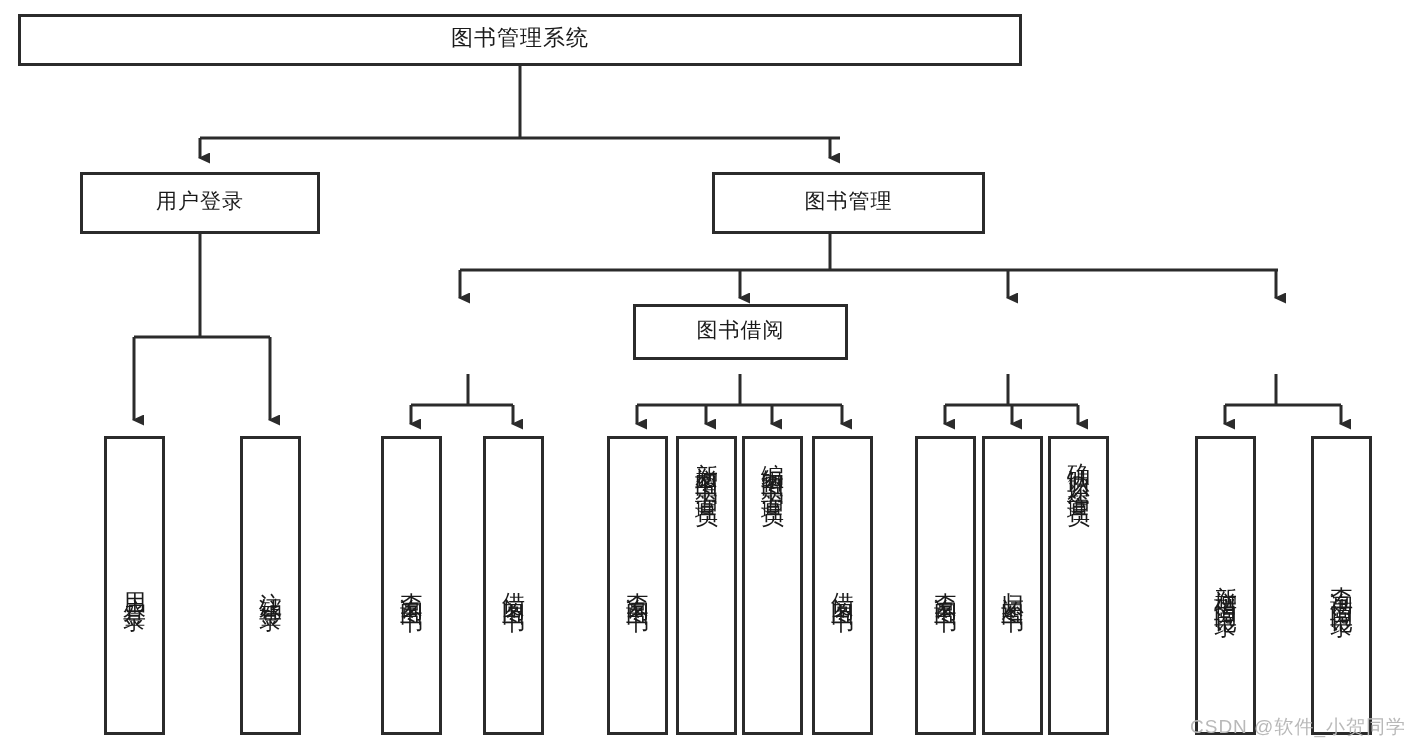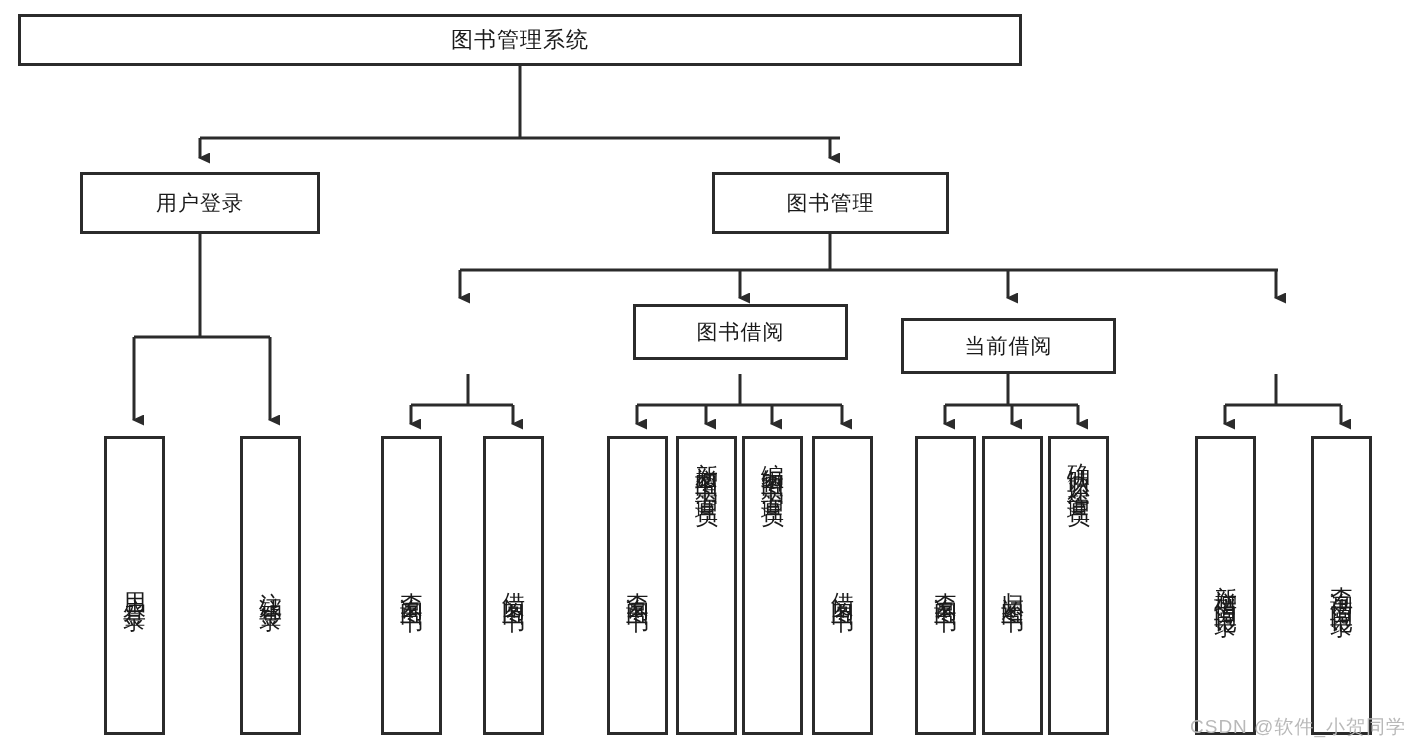--- a/index.html
+++ b/index.html
@@ -4,21 +4,21 @@
 <style>
   html,body{margin:0;padding:0;background:#ffffff;}
   body{width:1405px;height:747px;overflow:hidden;
        font-family:"Liberation Sans","DejaVu Sans",sans-serif;}
   #canvas{position:relative;width:1405px;height:747px;background:#fff;}
   svg{position:absolute;left:0;top:0;width:1405px;height:747px;}
   .node-box{position:absolute;box-sizing:border-box;
             border:3px solid #2b2b2b;background:#ffffff;
             display:flex;align-items:center;justify-content:center;}
   .node-label{color:#1a1a1a;text-align:center;line-height:1.15;}
-  .h-label{font-size:21px;letter-spacing:1px;white-space:nowrap;}
+  .h-label{font-size:21px;letter-spacing:1px;white-space:nowrap;font-family:Liberation Mono, monospace;}
   .root .h-label{font-size:22px;}
   .leaf{border-width:3px;}
   .leaf .v-label{
       writing-mode:vertical-rl;
       text-orientation:upright;
       font-size:23px;
       letter-spacing:6px;
       line-height:1.0;
       color:#1a1a1a;
       white-space:nowrap;
@@ -83,29 +83,26 @@
     </g>
   </svg>
 
   <div class="node-box root" style="left:18px;top:14px;width:1004px;height:52px;">
     <span class="node-label h-label">图书管理系统</span>
   </div>
 
   <div class="node-box" style="left:80px;top:172px;width:240px;height:62px;">
     <span class="node-label h-label">用户登录</span>
   </div>
-  <div class="node-box" style="left:712px;top:172px;width:237px;height:62px;">
+  <div class="node-box" style="left:712px;top:172px;width:273px;height:62px;">
     <span class="node-label h-label">图书管理</span>
   </div>
 
   <div class="node-box" style="left:633px;top:304px;width:215px;height:56px;">
     <span class="node-label h-label">图书借阅</span>
-  </div>
-  <div class="node-box" style="left:901px;top:318px;width:215px;height:56px;">
-    <span class="node-label h-label">当前借阅</span>
   </div>
 
   <div class="node-box leaf center-v" style="left:104px;top:436px;width:61px;height:299px;">
     <span class="v-label">用户登录</span>
   </div>
   <div class="node-box leaf center-v" style="left:240px;top:436px;width:61px;height:299px;">
     <span class="v-label">注销登录</span>
   </div>
 
   <div class="node-box leaf center-v" style="left:381px;top:436px;width:61px;height:299px;">

